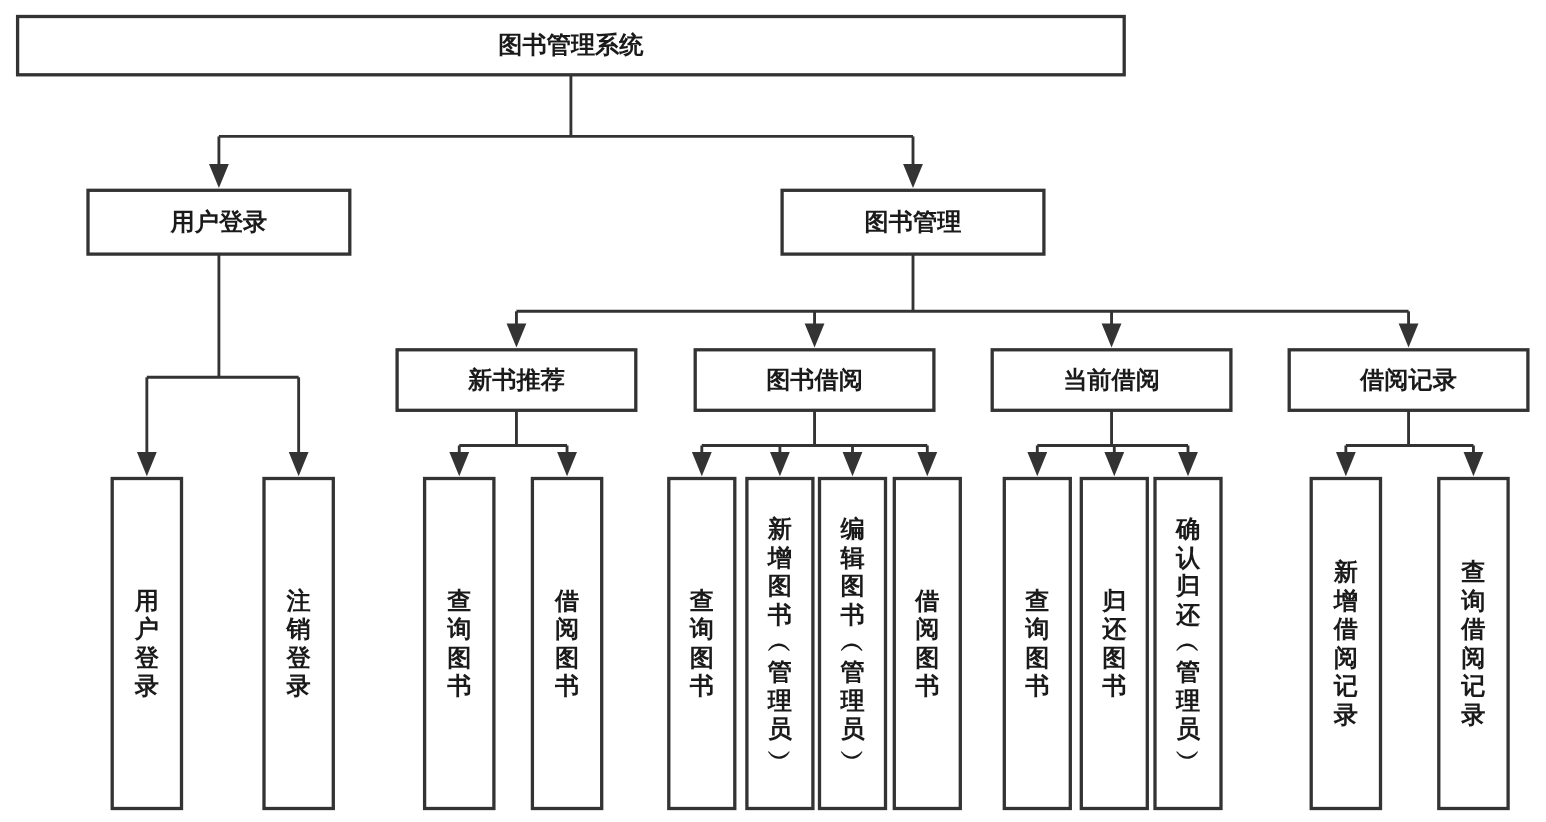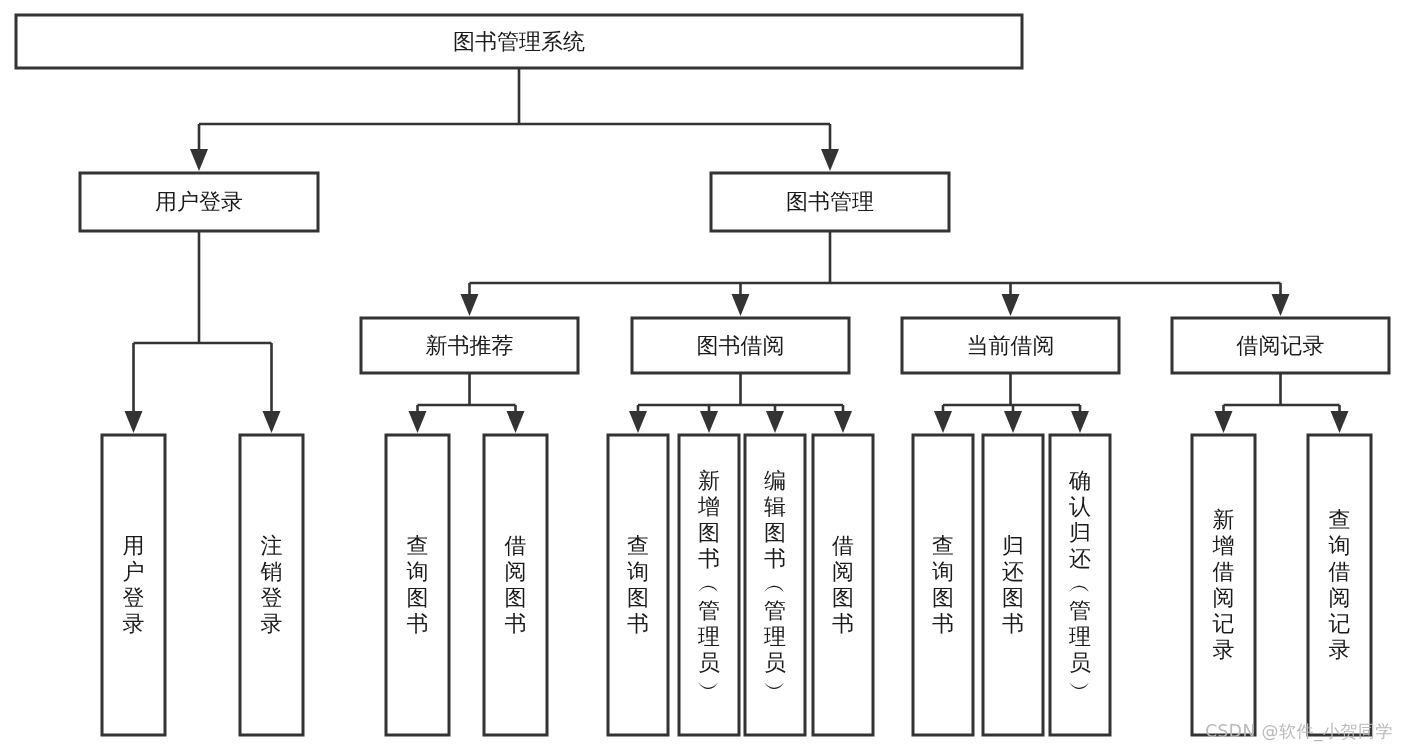--- a/index.html
+++ b/index.html
@@ -11,20 +11,21 @@
     width: 1405px;
     height: 747px;
     font-family: "DejaVu Sans", "Liberation Sans", sans-serif;
     overflow: hidden;
     position: relative;
   }
   #diagram-root {
     position: relative;
     width: 1401px;
     height: 747px;
+    font-weight: bold;
   }
   svg.diagram-canvas {
     position: absolute;
     top: 0;
     left: 0;
     width: 1405px;
     height: 747px;
   }
   .node-box {
     fill: #ffffff;
@@ -213,14 +214,13 @@
         <g>
           <rect class="node-box" x="1192" y="435" width="63" height="300"></rect>
           <text class="node-label-v" x="1223.5" y="527.28"><tspan x="1223.5" dy="0">新</tspan><tspan x="1223.5" dy="26">增</tspan><tspan x="1223.5" dy="26">借</tspan><tspan x="1223.5" dy="26">阅</tspan><tspan x="1223.5" dy="26">记</tspan><tspan x="1223.5" dy="26">录</tspan></text>
         </g>
         <g>
           <rect class="node-box" x="1308" y="435" width="63" height="300"></rect>
           <text class="node-label-v" x="1339.5" y="527.28"><tspan x="1339.5" dy="0">查</tspan><tspan x="1339.5" dy="26">询</tspan><tspan x="1339.5" dy="26">借</tspan><tspan x="1339.5" dy="26">阅</tspan><tspan x="1339.5" dy="26">记</tspan><tspan x="1339.5" dy="26">录</tspan></text>
         </g>
       </g>
   </svg>
-  <div class="watermark-text">CSDN @软件_小贺同学</div>
 </div>
 
 </body></html>

